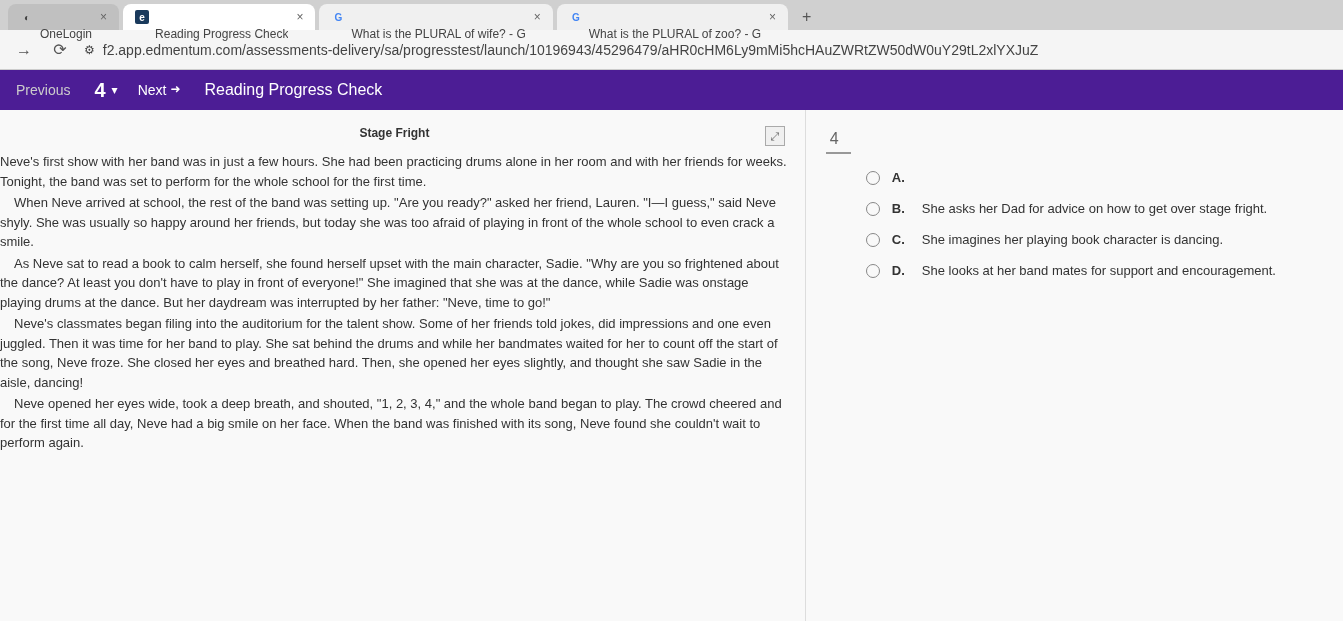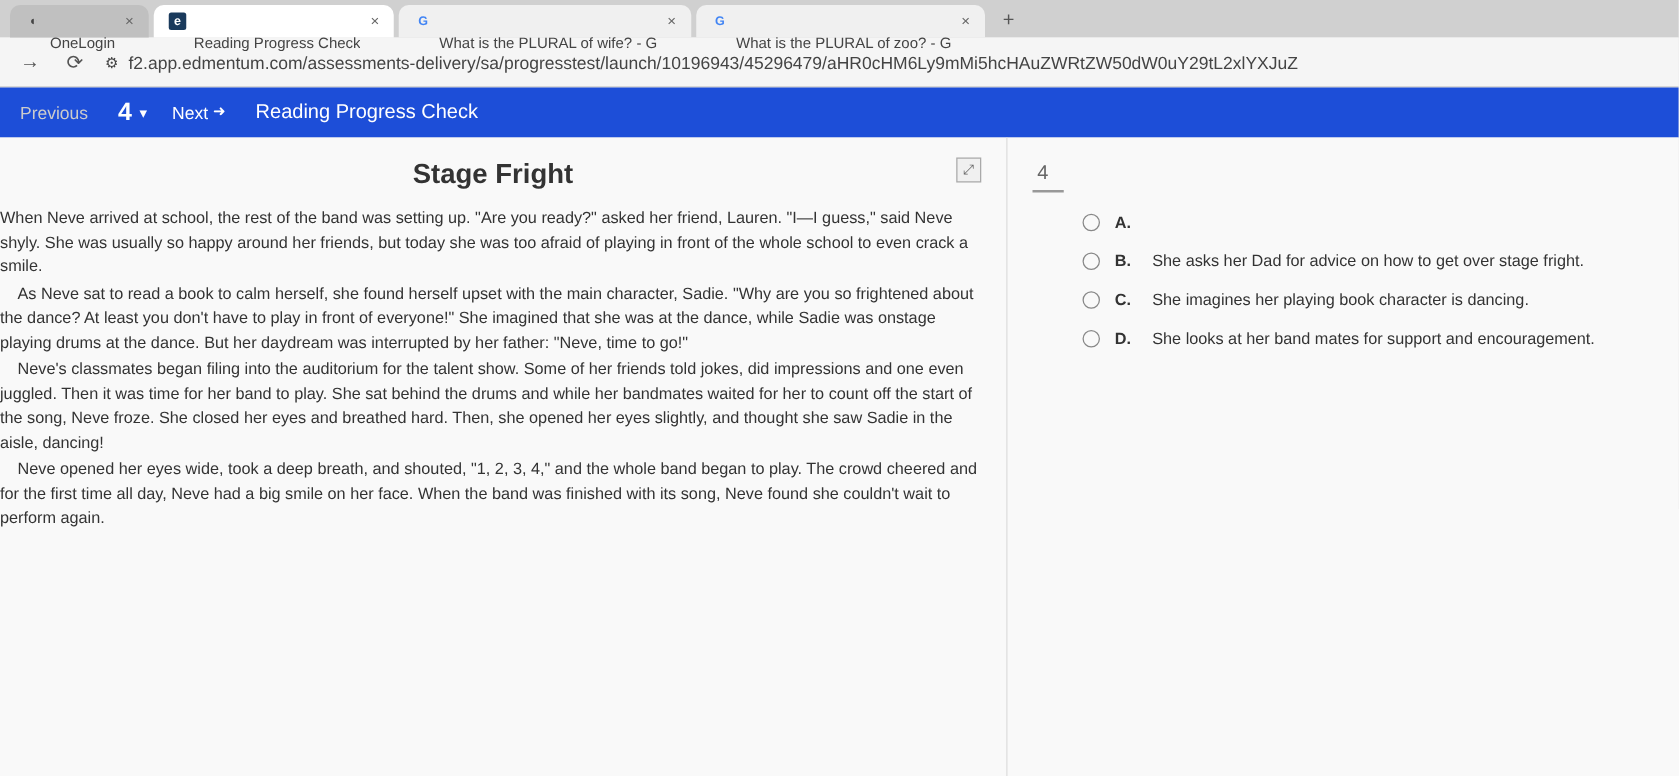--- a/index.html
+++ b/index.html
@@ -11,31 +11,31 @@
     .tab .favicon { width: 14px; height: 14px; margin-right: 6px; display: inline-flex; align-items: center; justify-content: center; font-size: 10px; }
     .tab .tab-title { white-space: nowrap; overflow: hidden; text-overflow: ellipsis; flex: 1; margin-top: 34px; }
     .tab .close { margin-left: 8px; font-size: 12px; color: #666; cursor: pointer; }
     .new-tab { padding: 4px 10px; font-size: 16px; color: #555; cursor: pointer; }
     
     .nav-bar { background: #f5f5f5; height: 40px; display: flex; align-items: center; padding: 0 12px; border-bottom: 1px solid #ccc; }
     .nav-icon { width: 24px; height: 24px; display: flex; align-items: center; justify-content: center; margin-right: 12px; color: #555; cursor: pointer; font-size: 16px; }
     .url-bar { flex: 1; display: flex; align-items: center; font-size: 14px; color: #444; }
     .url-icon { margin-right: 8px; font-size: 12px; }
     
-    .app-header { background: #1d4ed8; color: #fff; height: 40px; display: flex; align-items: center; padding: 0 16px; font-size: 14px; }
+    .app-header { background: #4c1d95; color: #fff; height: 40px; display: flex; align-items: center; padding: 0 16px; font-size: 14px; }
     .app-header .prev { margin-right: 24px; color: #ccc; cursor: pointer; }
     .app-header .qnum { font-size: 20px; font-weight: bold; margin-right: 6px; }
     .app-header .qchev { font-size: 12px; margin-right: 20px; }
     .app-header .next { margin-right: 24px; color: #fff; cursor: pointer; display: flex; }
     .app-header .next-icon { margin-left: 4px; font-size: 12px; }
     .app-header .title { font-size: 16px; }
     
     .content { display: flex; background: #f9f9f9; height: calc(100% - 110px); }
     .passage-panel { flex: 0 0 60%; padding: 16px 16px 16px 0; overflow: hidden; position: relative; border-right: 1px solid #ddd; }
-    .passage-title { text-align: center; font-size: 22px; font-weight: bold; color: #333; margin-bottom: 12px; }
+    .passage-title { text-align: center; font-size: 12px; font-weight: bold; color: #333; margin-bottom: 12px; }
     .expand-icon { position: absolute; right: 20px; top: 16px; width: 20px; height: 20px; background: #f0f0f0; border: 1px solid #aaa; display: flex; align-items: center; justify-content: center; font-size: 11px; color: #666; cursor: pointer; }
     .passage-body { font-size: 13px; color: #333; line-height: 1.5; }
     .passage-body p { margin-bottom: 2px; text-indent: 14px; }
     .passage-body p:first-child { text-indent: 0; }
     
     .question-panel { flex: 1; padding: 16px 20px; }
     .qnum-box { border-bottom: 2px solid #999; display: inline-block; padding: 4px 12px 4px 4px; font-size: 16px; color: #666; margin-bottom: 16px; }
     .question-text { font-size: 14px; color: #333; margin-bottom: 20px; margin-left: 30px; }
     .choices { margin-left: 40px; }
     .choice { display: flex; align-items: flex-start; margin-bottom: 16px; font-size: 13px; color: #333; cursor: pointer; }
@@ -91,20 +91,21 @@
     <span class="next-icon">➜</span>
   </span>
   <span class="title">Reading Progress Check</span>
 </div>
 
 <div class="content">
   <div class="passage-panel">
     <div class="expand-icon">⤢</div>
     <div class="passage-title">Stage Fright</div>
     <div class="passage-body">
+      <p>Neve's first show with her band was in just a few hours. She had been practicing drums alone in her room and with her friends for weeks. Tonight, the band was set to perform for the whole school for the first time.</p>
       <p>When Neve arrived at school, the rest of the band was setting up. "Are you ready?" asked her friend, Lauren. "I—I guess," said Neve shyly. She was usually so happy around her friends, but today she was too afraid of playing in front of the whole school to even crack a smile.</p>
       <p>As Neve sat to read a book to calm herself, she found herself upset with the main character, Sadie. "Why are you so frightened about the dance? At least you don't have to play in front of everyone!" She imagined that she was at the dance, while Sadie was onstage playing drums at the dance. But her daydream was interrupted by her father: "Neve, time to go!"</p>
       <p>Neve's classmates began filing into the auditorium for the talent show. Some of her friends told jokes, did impressions and one even juggled. Then it was time for her band to play. She sat behind the drums and while her bandmates waited for her to count off the start of the song, Neve froze. She closed her eyes and breathed hard. Then, she opened her eyes slightly, and thought she saw Sadie in the aisle, dancing!</p>
       <p>Neve opened her eyes wide, took a deep breath, and shouted, "1, 2, 3, 4," and the whole band began to play. The crowd cheered and for the first time all day, Neve had a big smile on her face. When the band was finished with its song, Neve found she couldn't wait to perform again.</p>
     </div>
   </div>
   <div class="question-panel">
     <div class="qnum-box">4</div>
     <div class="choices">
       <div class="choice">

